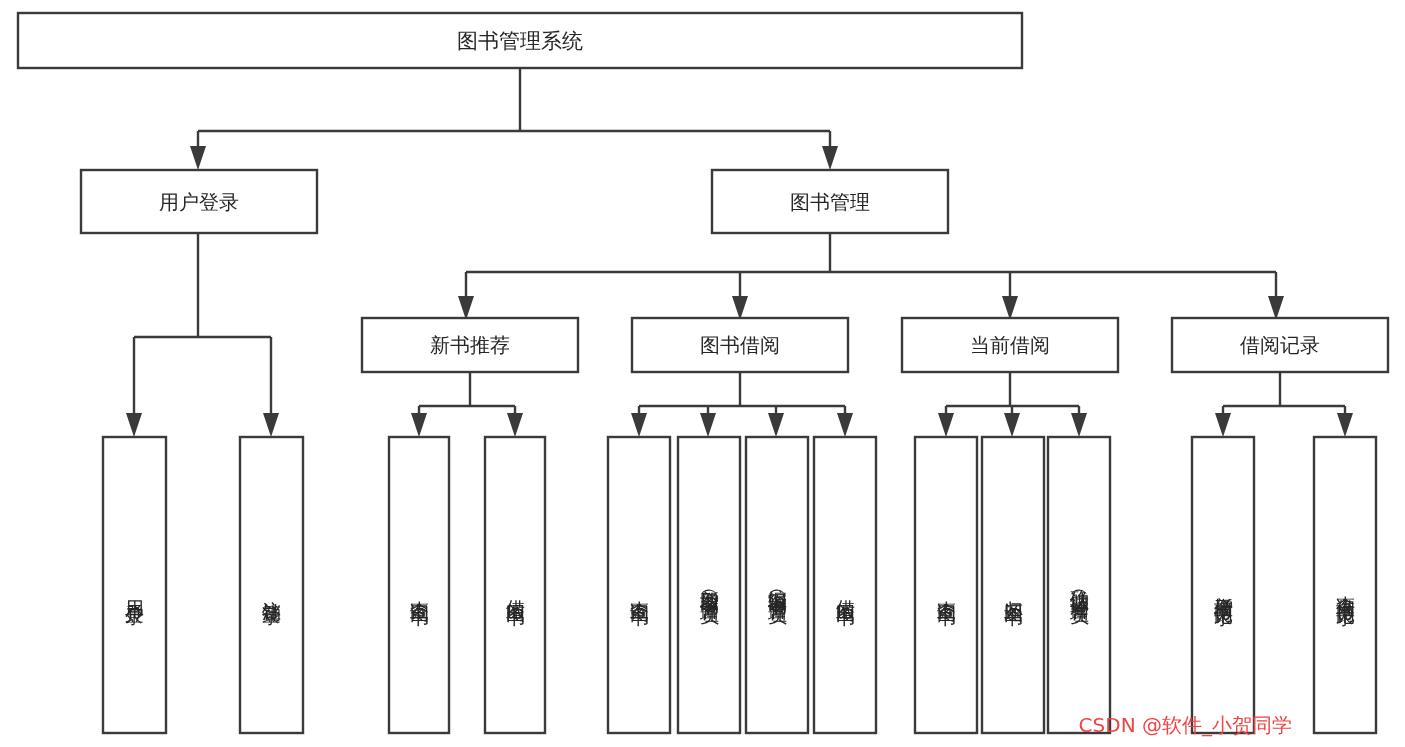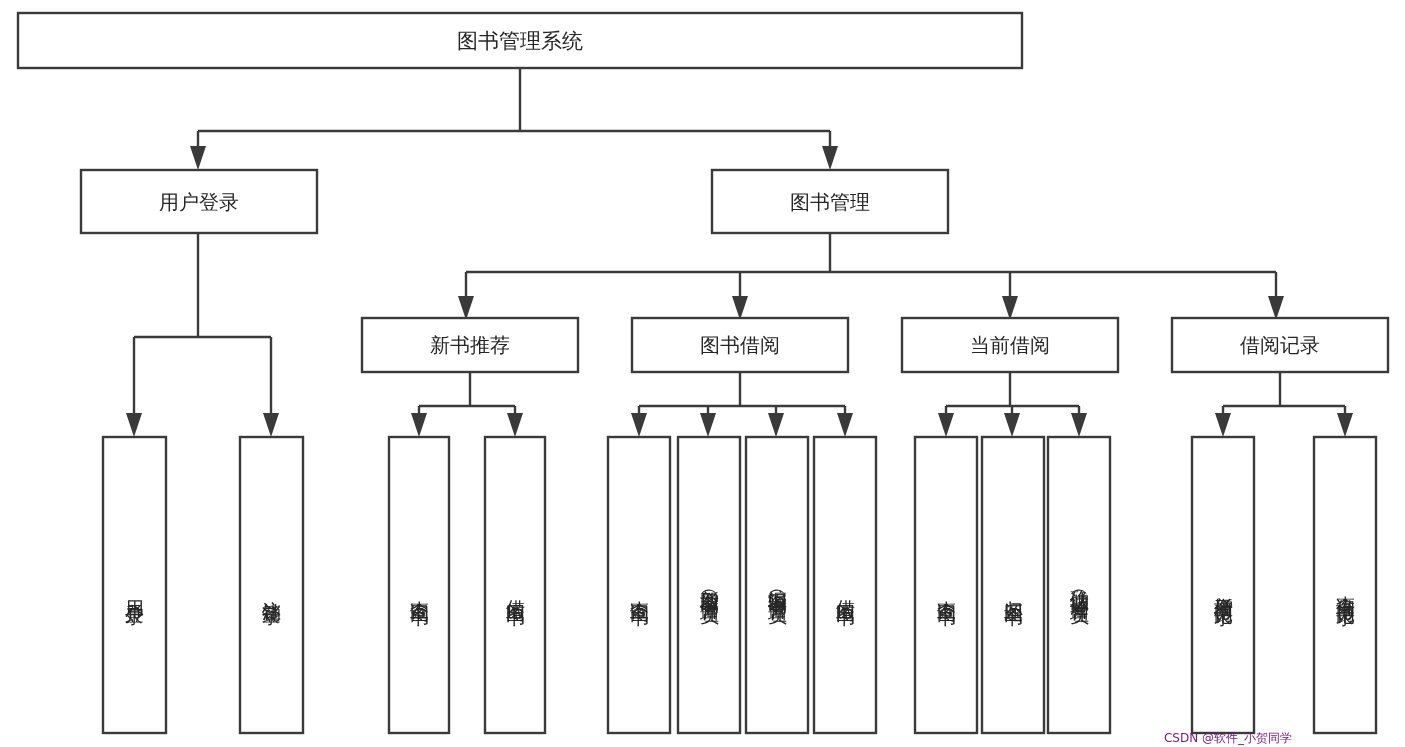--- a/index.html
+++ b/index.html
@@ -57,24 +57,24 @@
     fill: none;
     stroke-linecap: butt;
   }
   .arrow-head {
     fill: #3a3a3a;
     stroke: none;
   }
   .watermark {
     position: absolute;
     right: 8px;
-    bottom: 0;
+    bottom: 8px;
     font-family: "DejaVu Sans", "Liberation Sans", sans-serif;
-    font-size: 12px;
-    color: #701a75;
+    font-size: 20px;
+    color: #ef4444;
     white-space: nowrap;
     user-select: none;
   }
 </style>
 </head>
 <body>
 
 <div id="diagram-root">
 
   <svg id="tree-svg" viewBox="0 0 1405 747" xmlns="http://www.w3.org/2000/svg">

